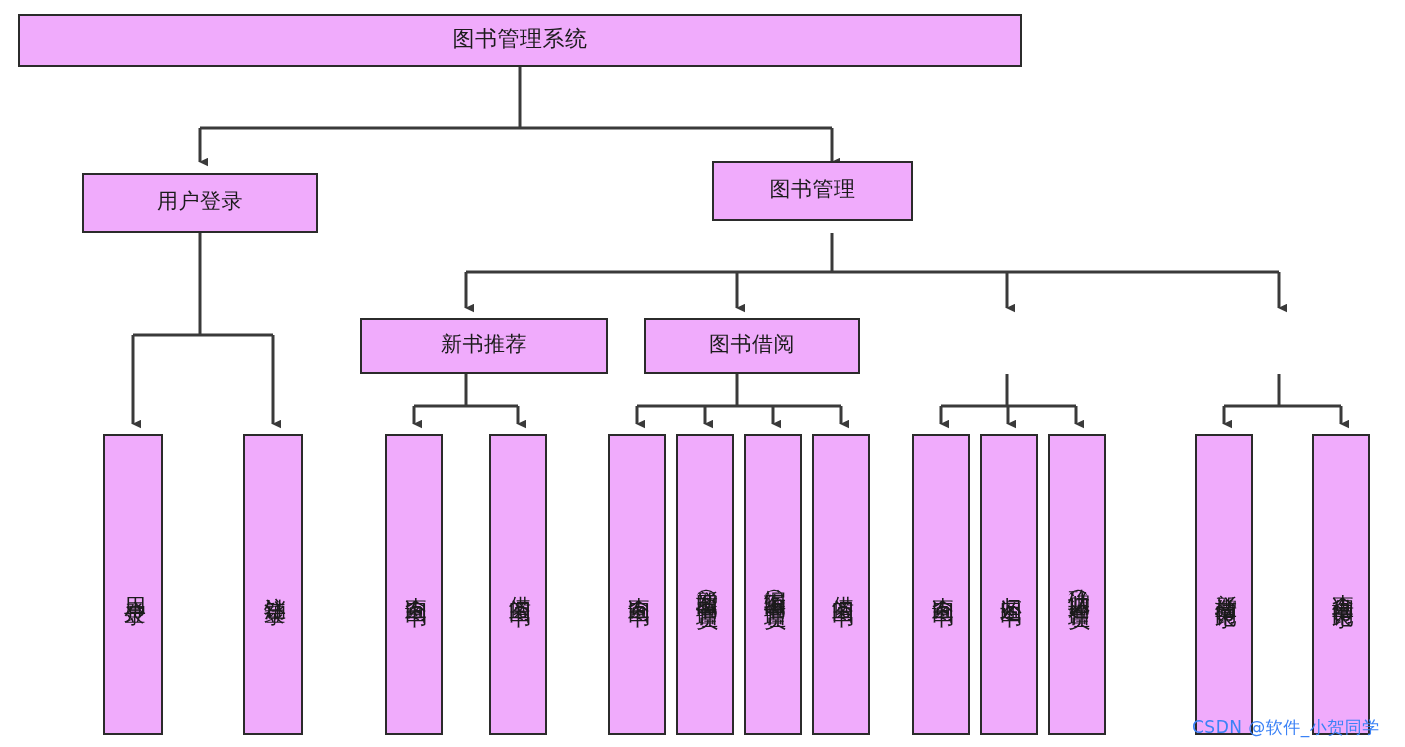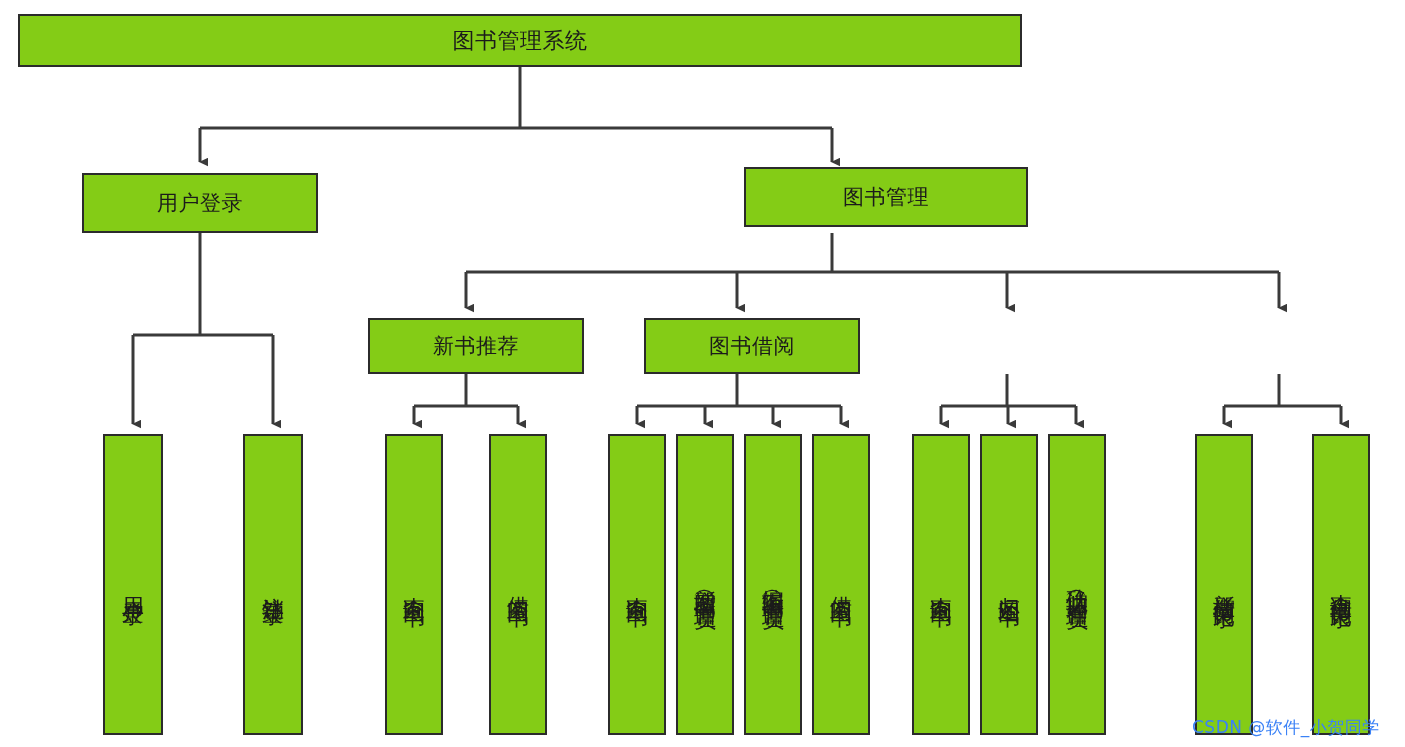--- a/index.html
+++ b/index.html
@@ -24,26 +24,27 @@
     position: absolute;
     left: 0;
     top: 0;
     width: 1405px;
     height: 747px;
     pointer-events: none;
   }
   .node {
     position: absolute;
     box-sizing: border-box;
-    background: #84cc16;
+    background: #f0abfc;
     border: 2px solid #2b2b2b;
     display: flex;
     align-items: center;
     justify-content: center;
     overflow: hidden;
+    font-family: Liberation Mono, monospace;
   }
   .node .node-label {
     color: #1b1b1b;
     line-height: 1.18;
     letter-spacing: 0.5px;
     text-align: center;
     white-space: nowrap;
   }
   .node.horizontal .node-label {
     font-size: 21px;
@@ -127,25 +128,25 @@
     </g>
   </svg>
 
   <div class="node root horizontal" style="left:18px; top:14px; width:1004px; height:53px;">
     <span class="node-label">图书管理系统</span>
   </div>
 
   <div class="node horizontal" style="left:82px; top:173px; width:236px; height:60px;">
     <span class="node-label">用户登录</span>
   </div>
-  <div class="node horizontal" style="left:712px; top:167px; width:284px; height:60px;margin-left:32px;">
+  <div class="node horizontal" style="left:712px; top:161px; width:201px; height:60px;">
     <span class="node-label">图书管理</span>
   </div>
 
-  <div class="node horizontal" style="left:368px; top:318px; width:216px; height:56px;">
+  <div class="node horizontal" style="left:360px; top:318px; width:248px; height:56px;">
     <span class="node-label">新书推荐</span>
   </div>
   <div class="node horizontal" style="left:644px; top:318px; width:216px; height:56px;">
     <span class="node-label">图书借阅</span>
   </div>
 
   <div class="node vertical" style="left:103px; top:434px; width:60px; height:301px;">
     <span class="node-label">用户登录</span>
   </div>
   <div class="node vertical" style="left:243px; top:434px; width:60px; height:301px;">

